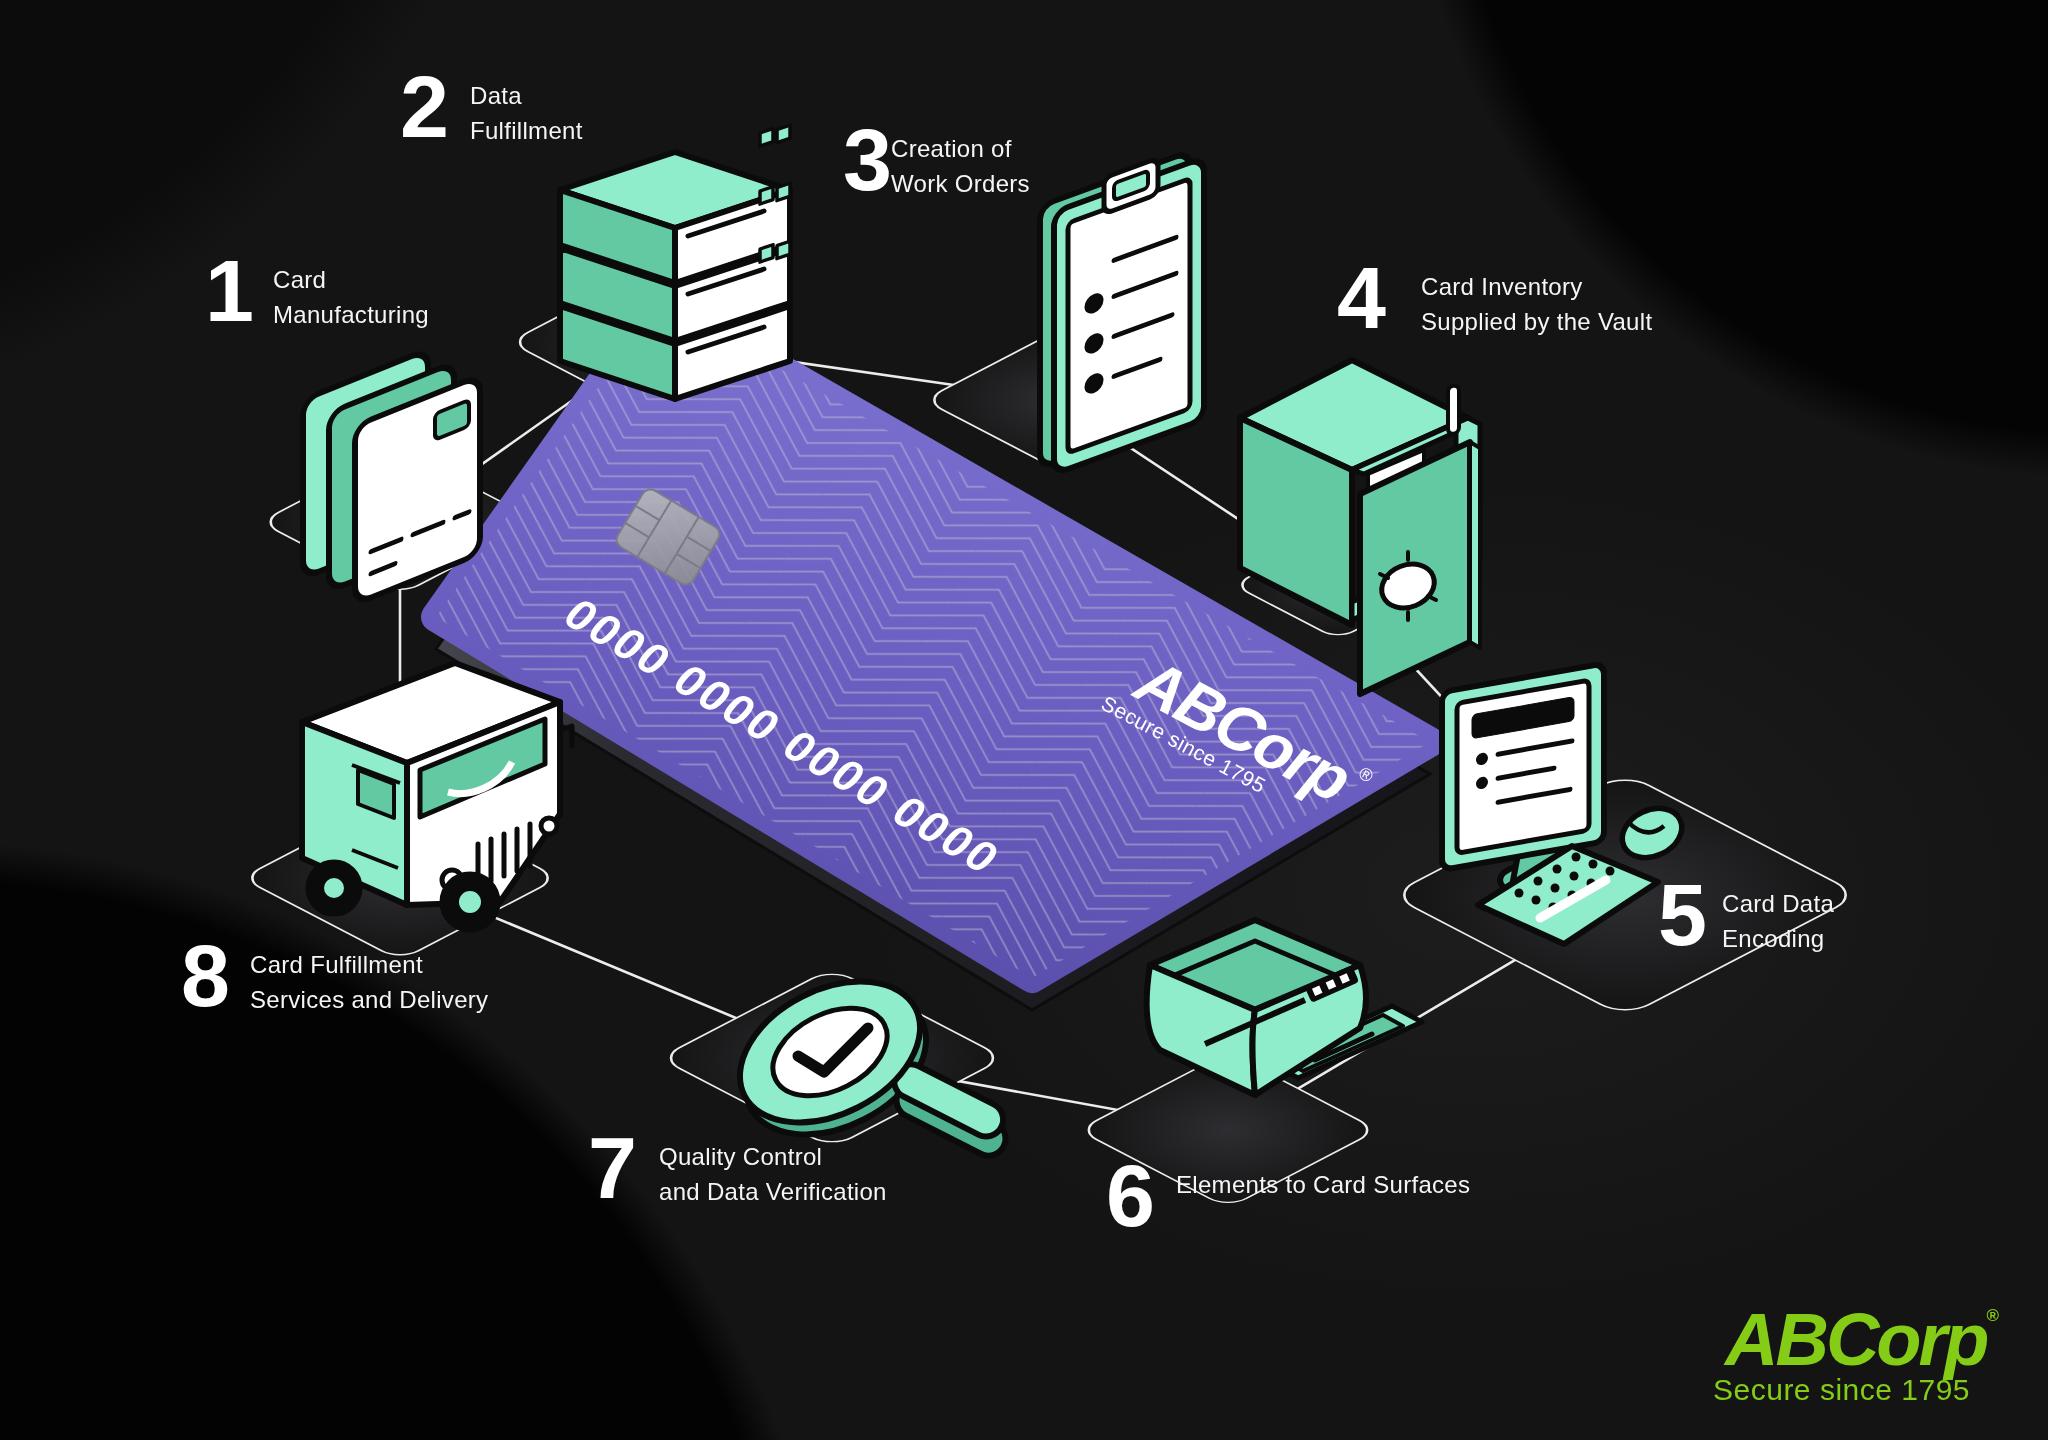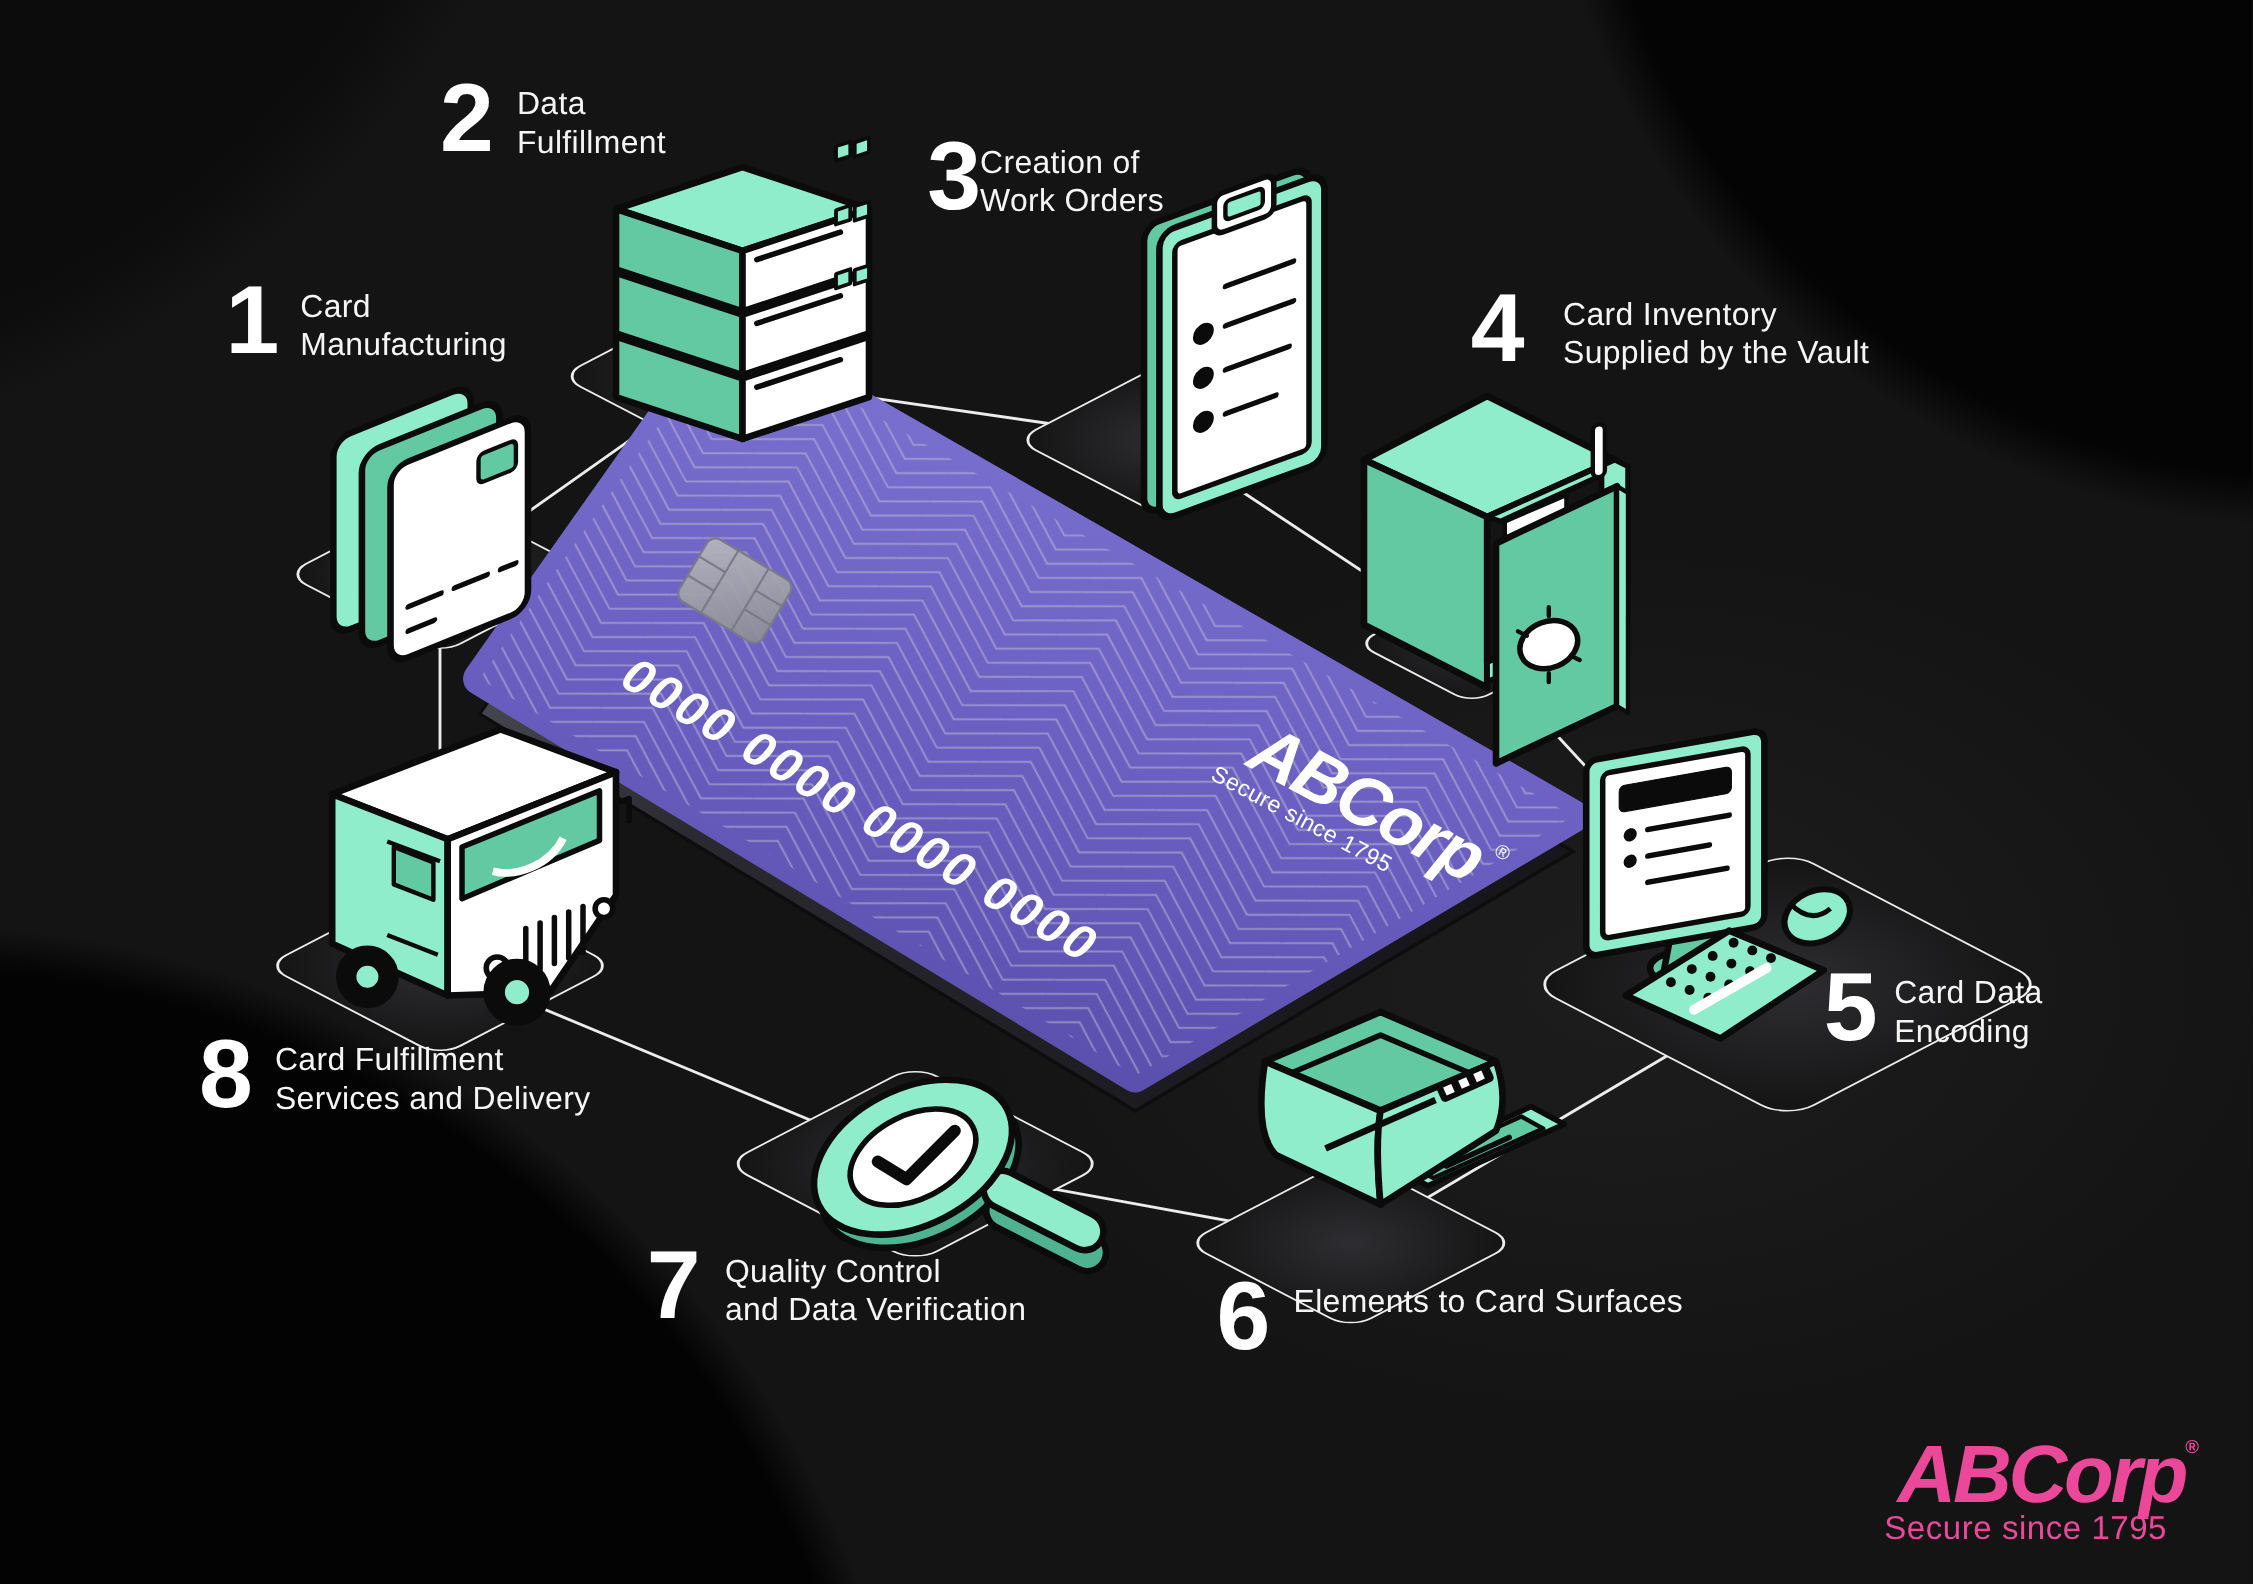--- a/index.html
+++ b/index.html
@@ -9,23 +9,23 @@
   .bgfx{position:absolute;inset:0;
     background:
       radial-gradient(circle 1000px at -80px 1760px, #030303 0 88%, rgba(3,3,3,0) 92%),
       radial-gradient(circle 760px at 2100px -220px, #040404 0 86%, rgba(4,4,4,0) 92%),
       radial-gradient(circle 900px at -300px -420px, #0c0c0c 0 84%, rgba(12,12,12,0) 94%),
       radial-gradient(ellipse 900px 600px at 72% 62%, rgba(46,46,50,.35), rgba(20,20,20,0) 70%);}
   svg{position:absolute;left:0;top:0;}
   .step{position:absolute;color:#f5f5f5;}
   .step .num{position:absolute;left:0;top:-14px;font-size:88px;font-weight:800;
              line-height:86px;color:#ffffff;letter-spacing:-2px;}
-  .step .txt{position:absolute;top:0;font-size:29px;line-height:35px;font-weight:400;
+  .step .txt{position:absolute;top:0;font-size:24px;line-height:35px;font-weight:400;
              letter-spacing:.3px;white-space:nowrap;}
-  #brandlogo{position:absolute;left:1713px;top:1284px;color:#ec4899;}
+  #brandlogo{position:absolute;left:1713px;top:1284px;color:#84cc16;}
   #brandlogo .big{font-size:74px;font-weight:700;font-style:italic;line-height:64px;
                   letter-spacing:-3px;padding-left:12px;}
   #brandlogo .big sup{font-size:17px;font-style:normal;vertical-align:44px;letter-spacing:0;}
   #brandlogo .tag{font-size:30px;font-weight:400;line-height:30px;margin-top:3px;letter-spacing:.5px;}
 </style>
 </head>
 <body>
 
 <div id="stage">
   <div class="bgfx"></div>

